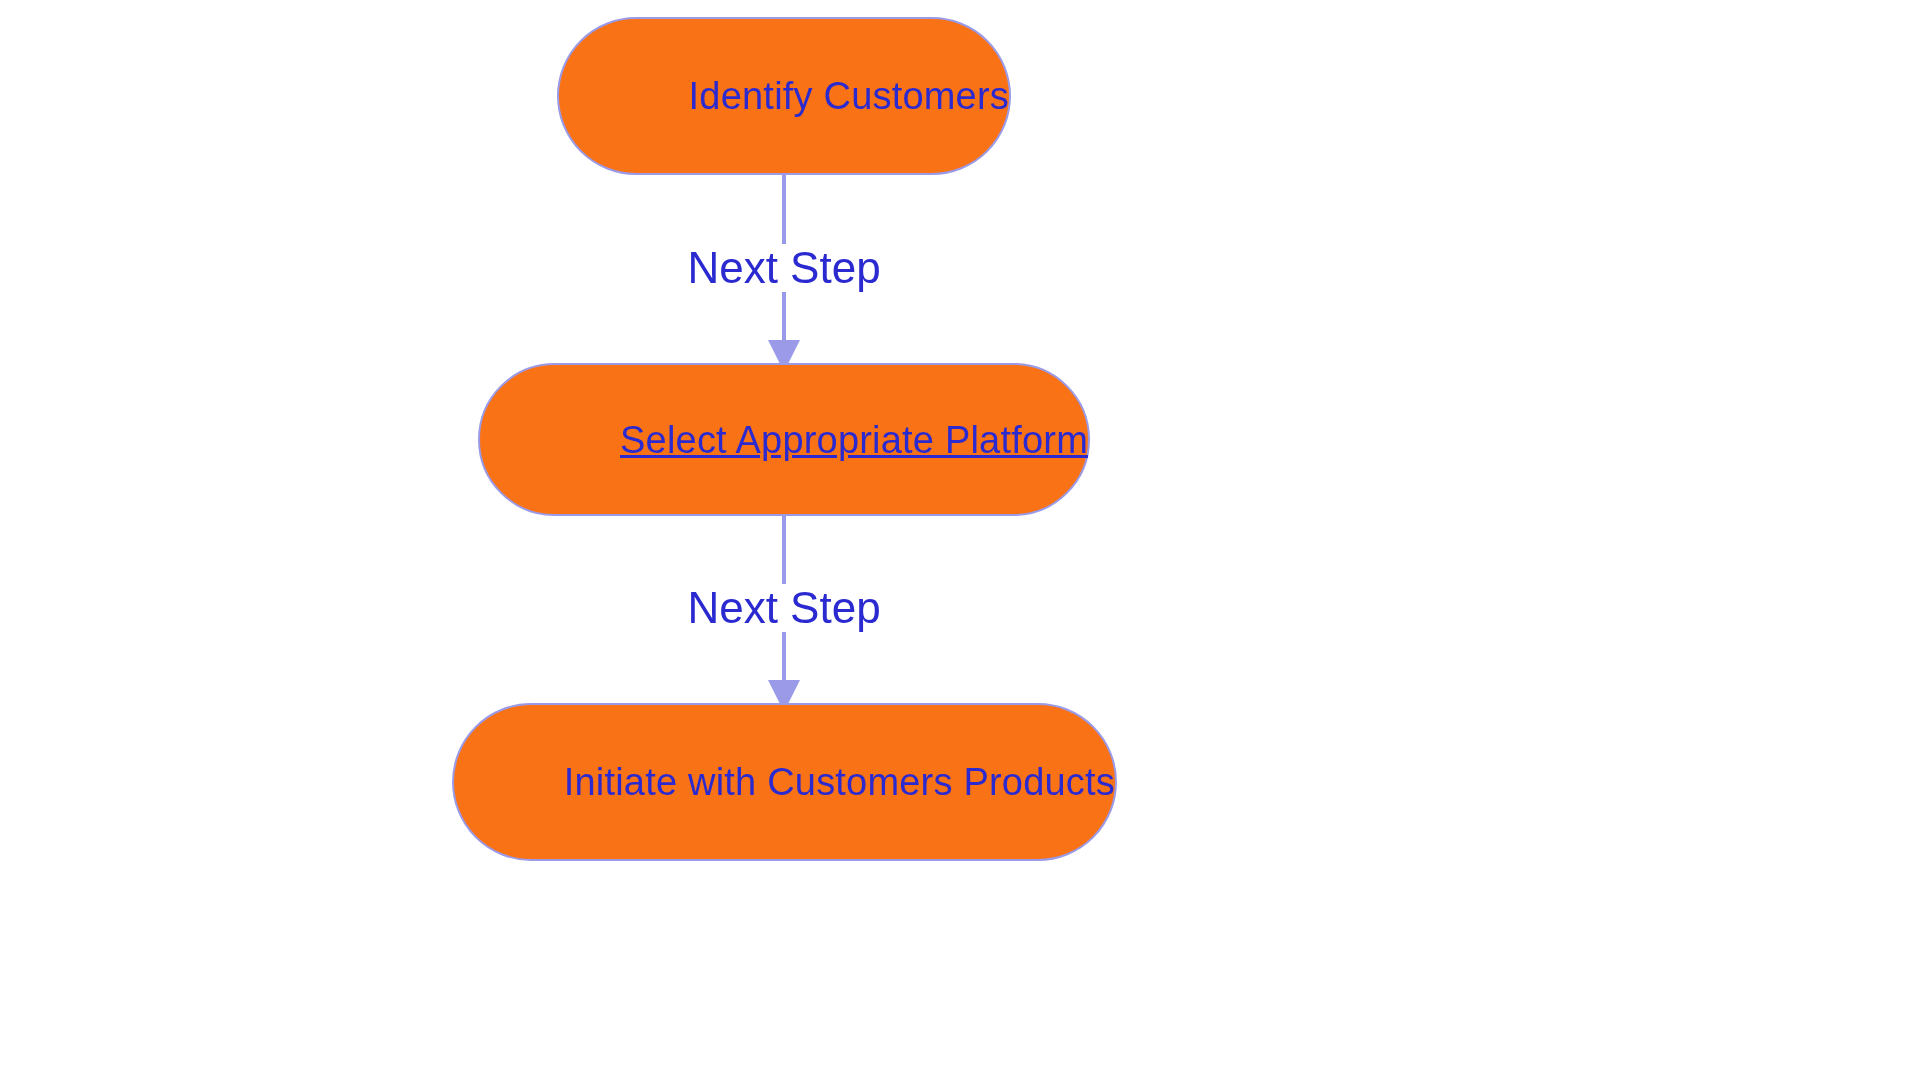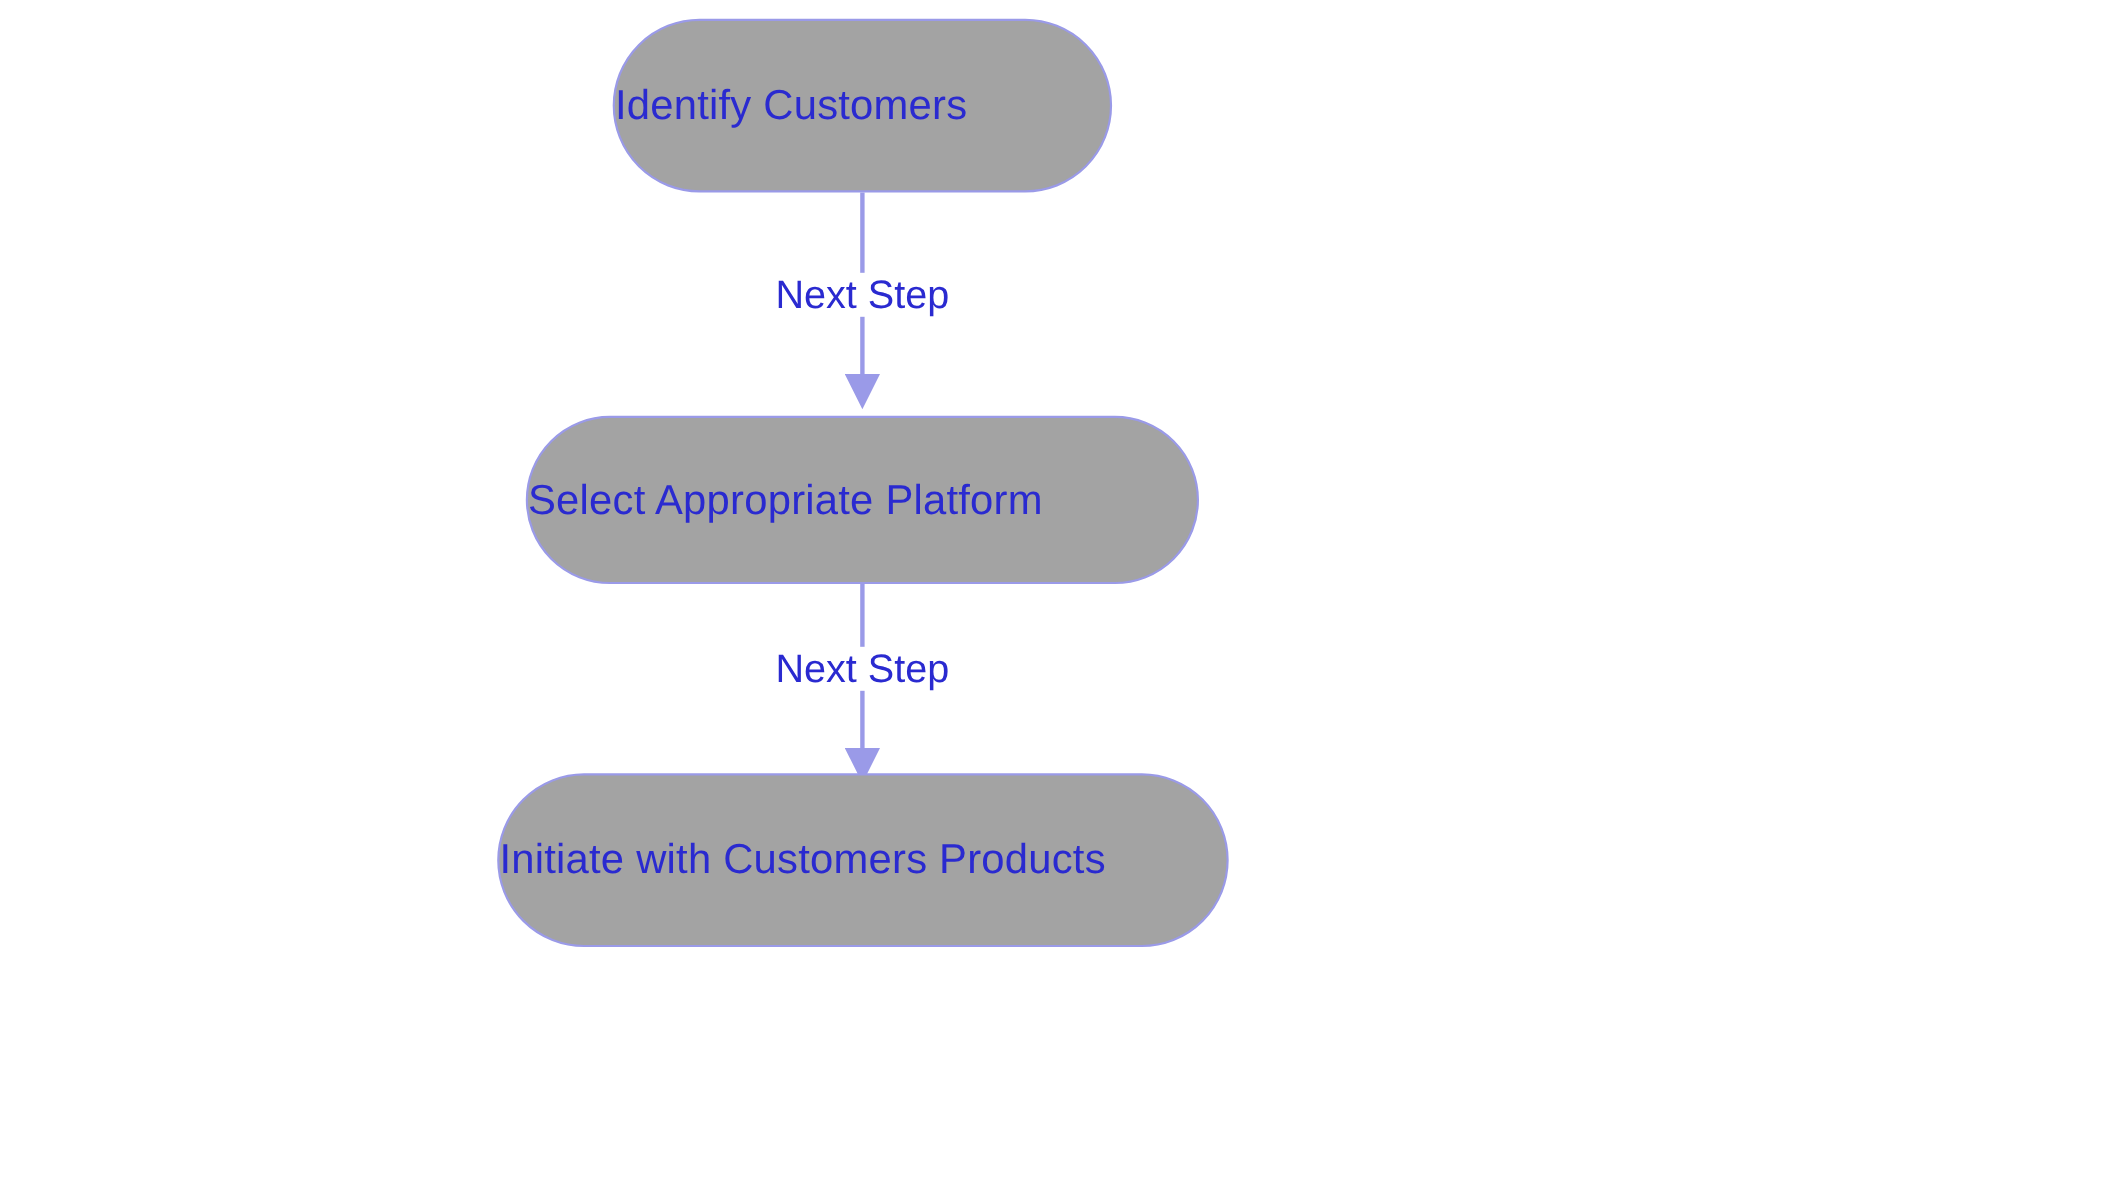--- a/index.html
+++ b/index.html
@@ -31,22 +31,22 @@
     height: 1083px;
     pointer-events: none;
   }
 
   
   .node {
     position: absolute;
     box-sizing: border-box;
     display: flex;
     align-items: center;
-    justify-content: flex-start;
-    background: #a3a3a3;
+    justify-content: flex-end;
+    background: #f97316;
     border: 2px solid #9a9ae8;
     border-radius: 999px;
     color: #2a2ad0;
   }
   .node-label {
     font-family: "Liberation Sans", sans-serif;
     font-size: 38px;
     font-weight: 400;
     line-height: 1;
     letter-spacing: 0.2px;
@@ -56,41 +56,42 @@
   }
 
   #node-identify-customers {
     left: 557px;
     top: 17px;
     width: 454px;
     height: 158px;
   }
   #node-select-platform {
     left: 478px;
-    top: 378px;
+    top: 363px;
     width: 612px;
     height: 153px;
+    text-decoration: underline;
   }
   #node-initiate-products {
     left: 452px;
     top: 703px;
     width: 665px;
     height: 158px;
   }
 
   
   .edge-label {
     position: absolute;
     display: flex;
     align-items: center;
     justify-content: center;
     background: #ffffff;
     padding: 2px 10px;
     font-family: "Liberation Sans", sans-serif;
-    font-size: 36px;
+    font-size: 44px;
     font-weight: 400;
     line-height: 1;
     color: #2a2ad0;
     white-space: nowrap;
     transform: translate(-50%, -50%);
   }
   #edge-label-1 { left: 784px; top: 268px; }
   #edge-label-2 { left: 784px; top: 608px; }
 </style>
 </head>

